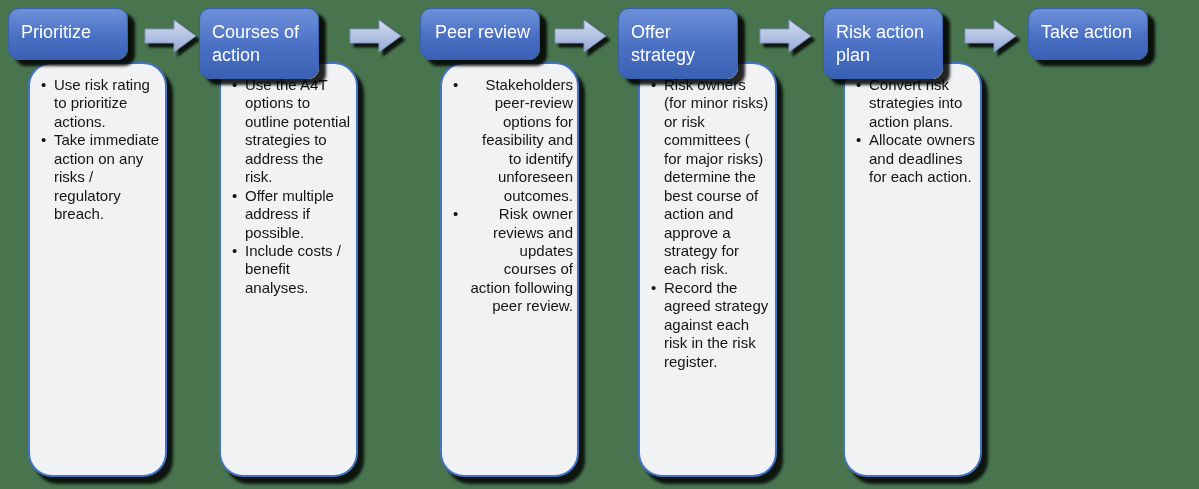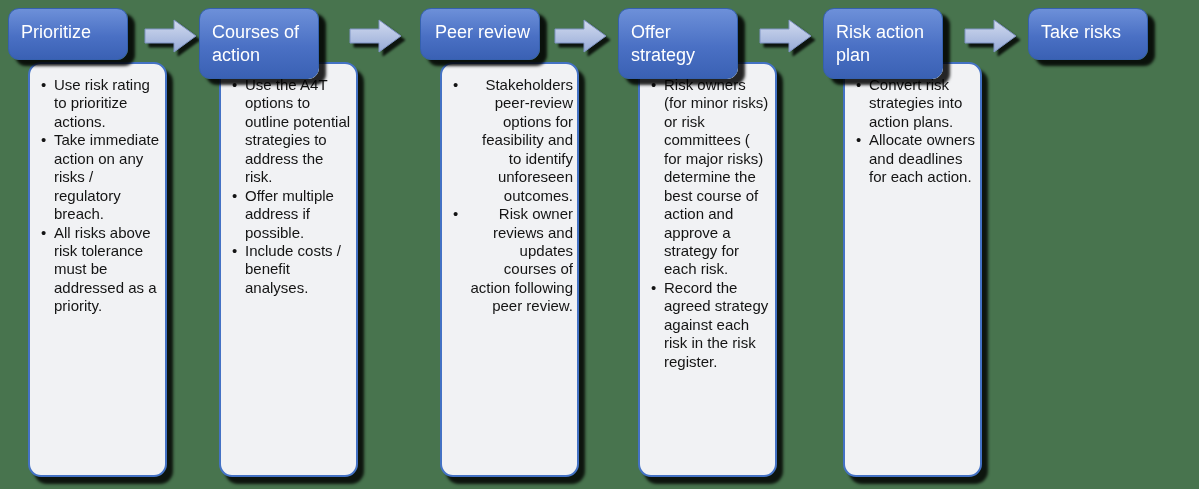--- a/index.html
+++ b/index.html
@@ -39,21 +39,21 @@
 
   .step-body {
     position: absolute;
     left: 20px;
     top: 62px;
     width: 139px;
     height: 415px;
     box-sizing: border-box;
     background: #f1f2f4;
     border: 2px solid #4472c4;
-    border-radius: 13px;
+    border-radius: 24px;
     box-shadow: 6px 7px 3px rgba(0,0,0,0.82);
     padding: 12px 4px 8px 6px;
     color: #141414;
     font-size: 15px;
     line-height: 1.23;
     z-index: 2;
   }
 
   ul.bullets { margin: 0; padding: 0 0 0 4px; list-style: none; }
   .bullets li { position: relative; padding-left: 14px; }
@@ -74,21 +74,20 @@
 <body>
 
 <div class="stage">
 
   <div class="step s1">
     <div class="step-header">Prioritize</div>
     <div class="step-body">
       <ul class="bullets">
         <li>Use risk rating to prioritize actions.</li>
         <li>Take immediate action on any risks / regulatory breach.</li>
-        <li>All risks above risk tolerance must be addressed as a priority.</li>
       </ul>
     </div>
   </div>
 
   <svg class="arrow a1" width="54" height="36" viewBox="0 0 54 36">
     <defs>
       <linearGradient id="g1" x1="0" y1="0" x2="0" y2="1">
         <stop offset="0" stop-color="#d2dbf0"></stop>
           <stop offset="1" stop-color="#96aad6"></stop>
       </linearGradient>
@@ -171,16 +170,16 @@
     <defs>
       <linearGradient id="g5" x1="0" y1="0" x2="0" y2="1">
         <stop offset="0" stop-color="#d2dbf0"></stop>
           <stop offset="1" stop-color="#96aad6"></stop>
       </linearGradient>
     </defs>
     <polygon points="1,11 30,11 30,2 52,18 30,34 30,25 1,25" fill="url(#g5)" stroke="#7f93c4" stroke-width="1"></polygon>
   </svg>
 
   <div class="step s6">
-    <div class="step-header">Take risks</div>
+    <div class="step-header">Take action</div>
   </div>
 
 </div>
 
 </body></html>

